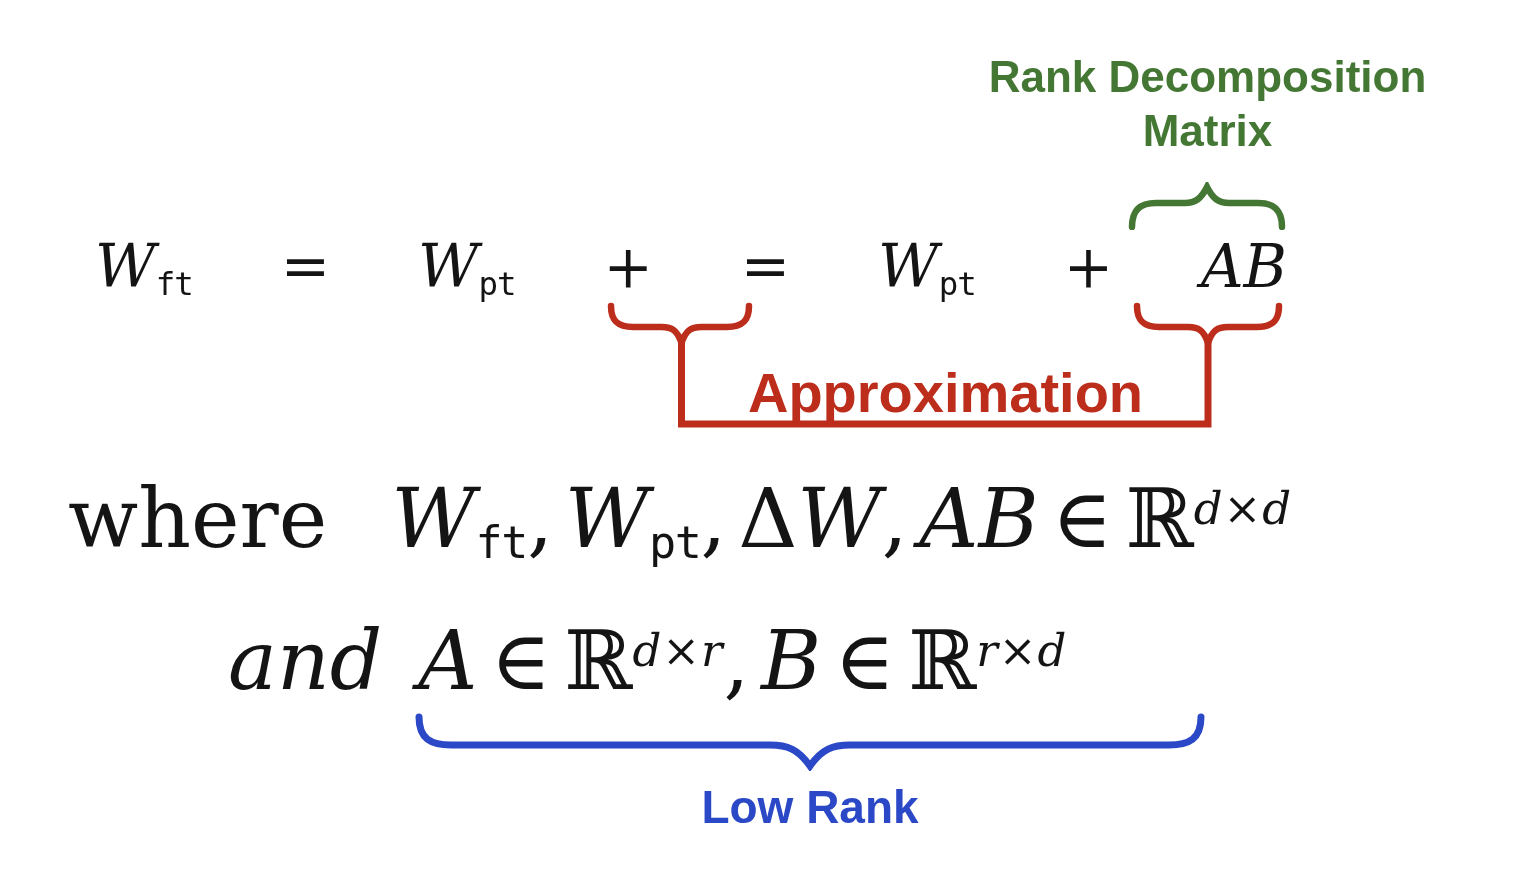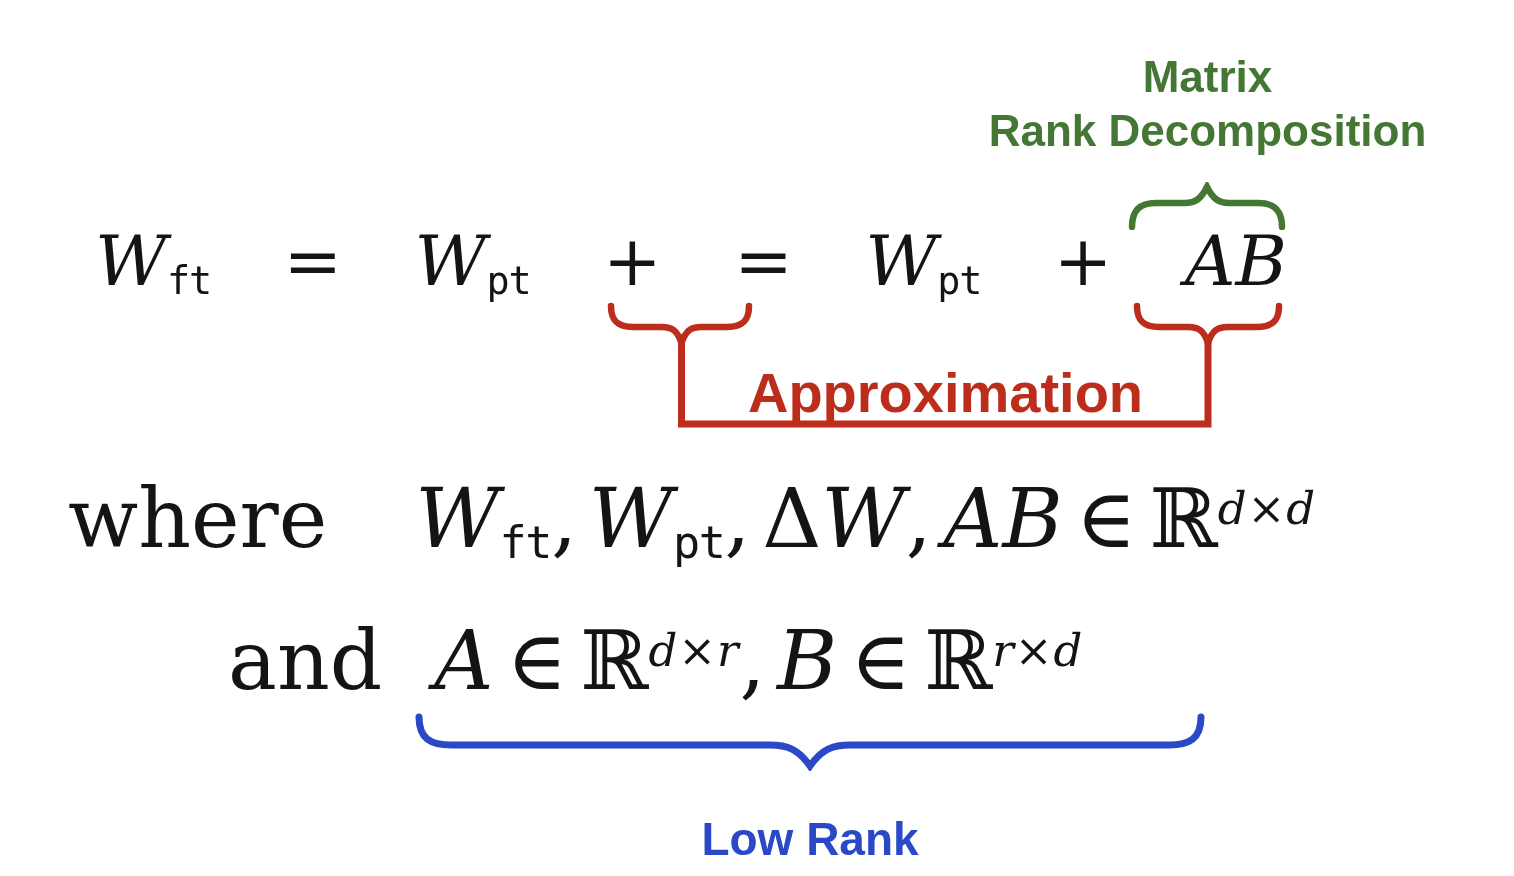--- a/index.html
+++ b/index.html
@@ -16,65 +16,65 @@
     text-align:center; font-family:"Liberation Sans", sans-serif;
     font-weight:bold; font-size:44px; line-height:1.22;
     color:var(--green,#447733);
   }
   .approx-label {
     position:absolute; left:682px; top:360px; width:527px;
     text-align:center; font-family:"Liberation Sans", sans-serif;
     font-weight:bold; font-size:56px; color:var(--red,#bd2d1b);
   }
   .lowrank-label {
-    position:absolute; left:560px; top:812px; width:500px;
+    position:absolute; left:560px; top:780px; width:500px;
     text-align:center; font-family:"Liberation Sans", sans-serif;
     font-weight:bold; font-size:46px; color:var(--blue,#2b49c7);
   }
   
   .eq-row {
-    position:absolute; left:95px; top:226px; width:1192px;
+    position:absolute; left:95px; top:237px; width:1192px;
     display:flex; justify-content:space-between; align-items:baseline;
-    font-size:70px; line-height:1; white-space:nowrap;
+    font-size:59px; line-height:1; white-space:nowrap;
   }
   .where-row {
     position:absolute; left:68px; top:478px;
     font-size:82px; line-height:1; white-space:nowrap;
   }
   .and-row {
     position:absolute; left:228px; top:620px;
     font-size:82px; line-height:1; white-space:nowrap;
   }
   .mvar { font-style:italic; }
   .mup  { font-style:normal; }
   .mop  { font-style:normal; }
   .msub {
     font-family:"DejaVu Sans Mono", monospace; font-style:normal;
     font-size:0.55em; vertical-align:-0.24em; letter-spacing:-0.03em;
   }
   .msup { font-size:0.55em; vertical-align:0.52em; font-style:italic; letter-spacing:0.02em; }
   .relsym { font-family:"DejaVu Serif","DejaVu Sans",serif; font-style:normal; margin:0 0.16em; }
   .reals  { font-family:"DejaVu Serif","DejaVu Sans",serif; font-style:normal; }
   .comma  { font-style:normal; margin-right:0.14em; }
-  .kw { font-style:normal; margin-right:88px; }
-  .and-row .kw { margin-right:52px; }
+  .kw { font-style:normal; margin-right:64px; }
+  .and-row .kw { margin-right:36px;font-style:italic; }
   
   .svg-abs { position:absolute; }
   .svg-green { left:1128px; top:182px; }
   .svg-red   { left:600px;  top:302px; }
   .svg-blue  { left:415px;  top:713px; }
 </style>
 </head>
 <body>
 
 <div class="canvas">
 
   <div class="green-label">
+    <div>Rank Decomposition</div>
     <div>Matrix</div>
-    <div>Rank Decomposition</div>
   </div>
 
   <svg class="svg-abs svg-green" width="158" height="48" viewBox="0 0 158 48">
     <path d="M 4,45 C 4,27 13,21 28,21 L 57,21 C 67,21 73,17 79,5 C 85,17 91,21 101,21 L 130,21 C 145,21 154,27 154,45" fill="none" style="stroke:var(--green,#447733)" stroke-width="6.5" stroke-linecap="round"></path>
   </svg>
 
   <div class="eq-row">
     <span><span class="mvar">W</span><span class="msub">ft</span></span>
     <span class="mop">=</span>
     <span><span class="mvar">W</span><span class="msub">pt</span></span>

